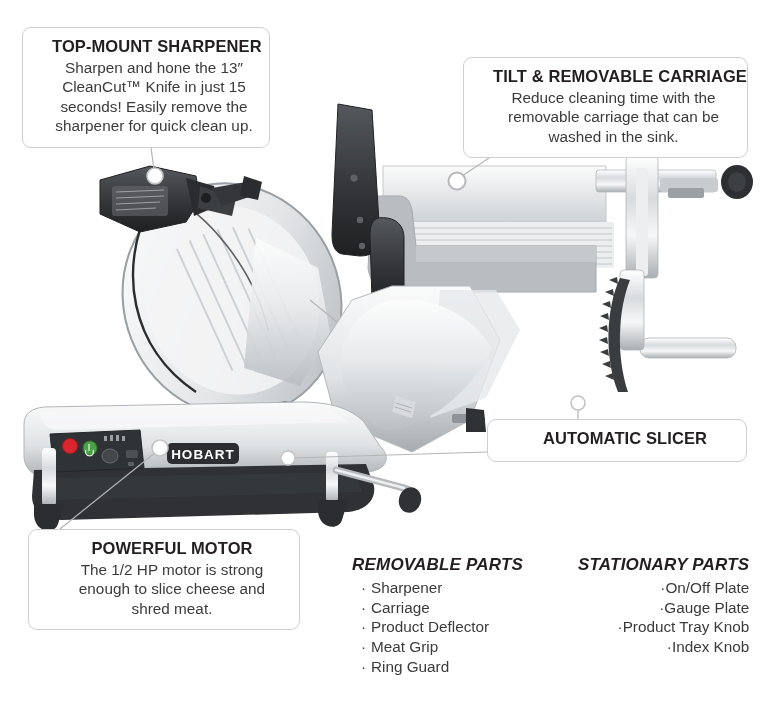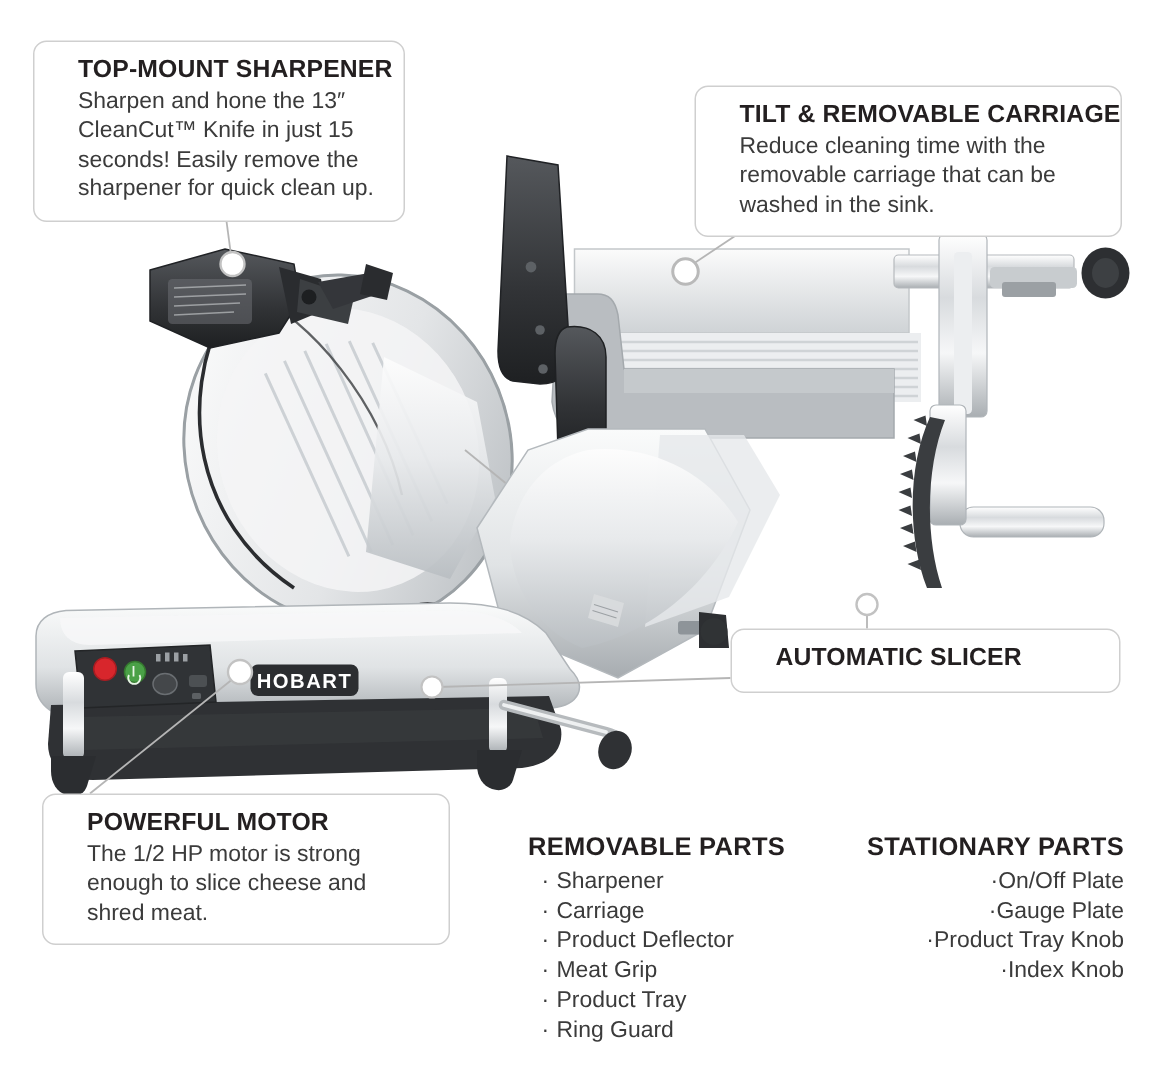--- a/index.html
+++ b/index.html
@@ -32,20 +32,21 @@
   }
 
   
   .callout {
     position: absolute;
     box-sizing: border-box;
     background: #ffffff;
     border: 1px solid #cfcfcf;
     border-radius: 9px;
     padding: 9px 13px 11px 29px;
+    text-align: center;
   }
   .callout.translucent {
     background: rgba(255,255,255,0.88);
   }
   .callout-title {
     font-size: 16.5px;
     font-weight: bold;
     color: #231f20;
     letter-spacing: 0.1px;
     line-height: 1.15;
@@ -79,20 +80,21 @@
   }
   #parts-removable { left: 352px; top: 555px; }
   #parts-stationary { left: 578px; top: 555px; text-align: right; }
   .parts-heading {
     font-size: 17px;
     font-weight: bold;
     color: #231f20;
     margin: 0 0 3px 0;
     letter-spacing: 0.2px;
     white-space: nowrap;
+    font-style: italic;
   }
   .parts-list {
     list-style: none;
     margin: 0;
     padding: 0 0 0 9px;
   }
   .parts-list li {
     font-size: 15.3px;
     color: #3b3b3b;
     line-height: 1.29;
@@ -365,21 +367,20 @@
     <p class="callout-body">The 1/2 HP motor is strong enough to slice cheese and shred meat.</p>
   </div>
 
   <div class="parts-col" id="parts-removable">
     <p class="parts-heading">REMOVABLE PARTS</p>
     <ul class="parts-list">
       <li><span class="bullet">·</span><span>Sharpener</span></li>
       <li><span class="bullet">·</span><span>Carriage</span></li>
       <li><span class="bullet">·</span><span>Product Deflector</span></li>
       <li><span class="bullet">·</span><span>Meat Grip</span></li>
-      <li><span class="bullet">·</span><span>Product Tray</span></li>
       <li><span class="bullet">·</span><span>Ring Guard</span></li>
     </ul>
   </div>
 
   <div class="parts-col" id="parts-stationary">
     <p class="parts-heading">STATIONARY PARTS</p>
     <ul class="parts-list">
       <li><span class="bullet">·</span><span>On/Off Plate</span></li>
       <li><span class="bullet">·</span><span>Gauge Plate</span></li>
       <li><span class="bullet">·</span><span>Product Tray Knob</span></li>

